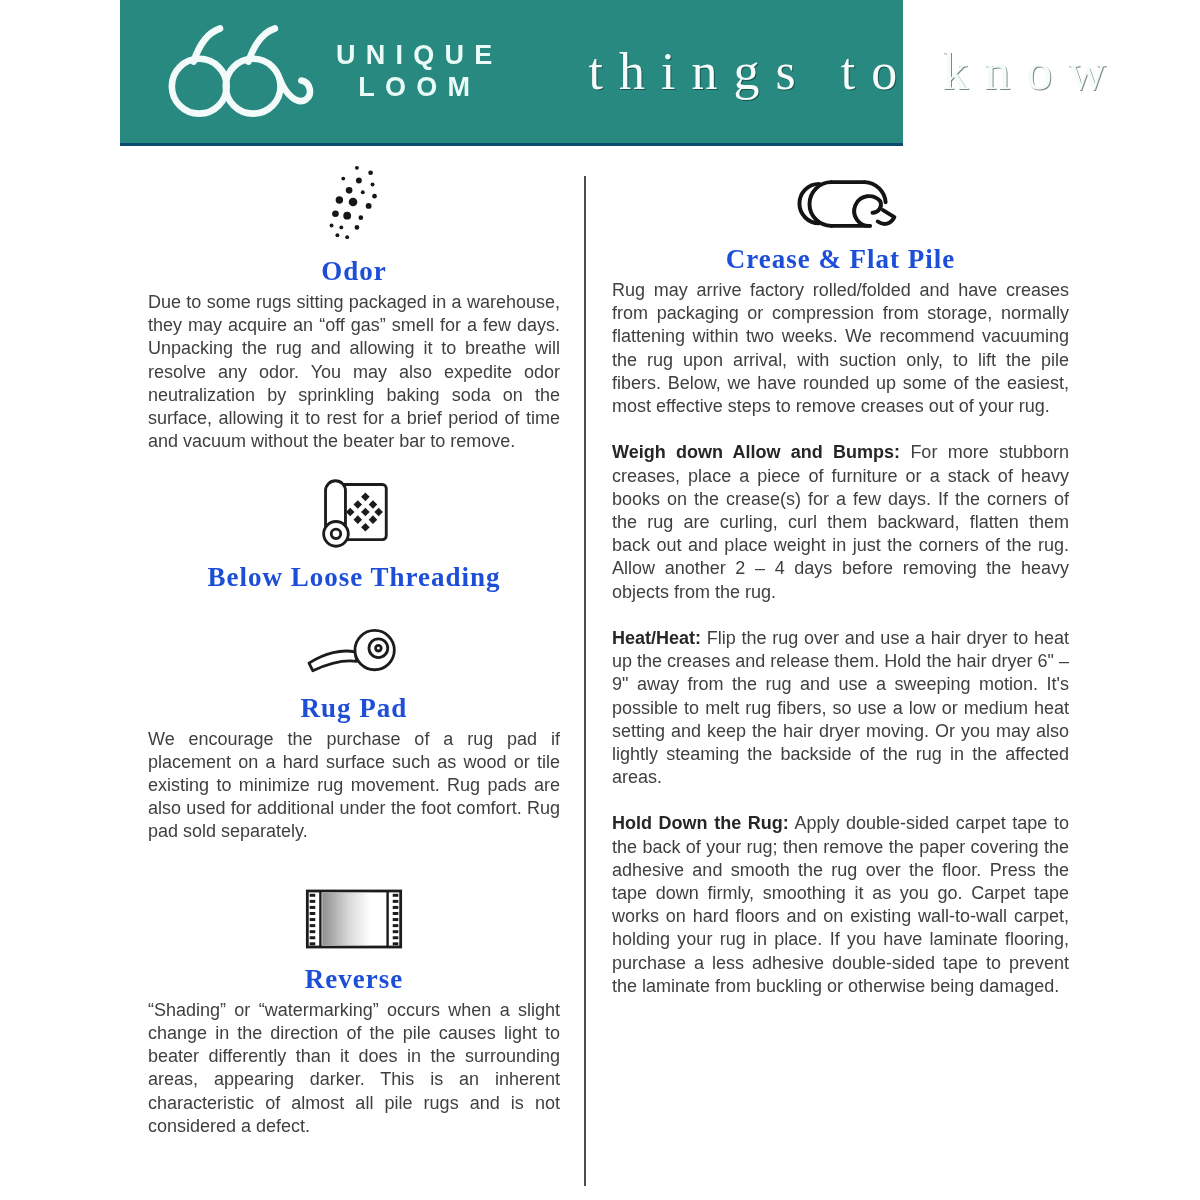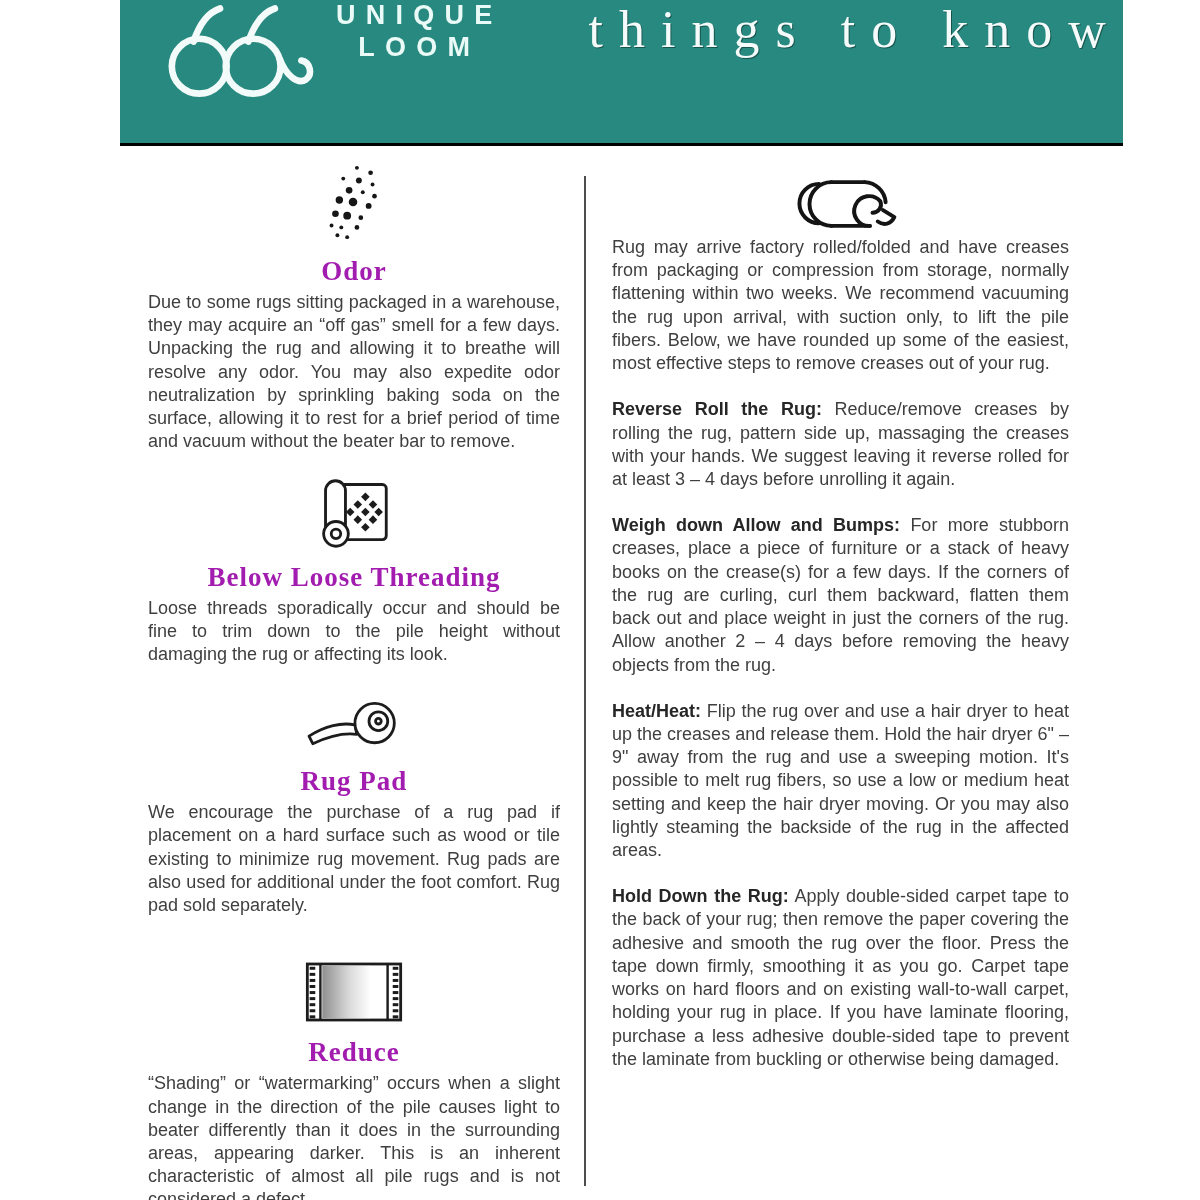--- a/index.html
+++ b/index.html
@@ -3,43 +3,43 @@
 <meta charset="utf-8">
 <style>
   * { margin:0; padding:0; box-sizing:border-box; }
   html,body { background:#ffffff; }
   .page {
     position:relative; width:1200px; height:1200px; background:#ffffff;
     font-family:"Liberation Sans", sans-serif; color:#404040; overflow:hidden;
   }
   
   .band {
-    position:absolute; left:120px; top:0; width:1003px; height:146px;
-    background:#27897f; border-bottom:3px solid #000000;
-    display:flex; align-items:flex-start;
+    position:absolute; left:120px; top:0; width:783px; height:146px;
+    background:#27897f; border-bottom:3px solid #0c4a6e;
+    display:flex; align-items:center;
   }
   .logo { margin-left:34px; flex:0 0 auto; }
   .brand {
     color:#eafaf7; font-weight:bold; letter-spacing:0.38em;
     font-size:27px; line-height:1.18; margin-left:14px; text-align:center;
   }
   .band-title {
     font-family:"Liberation Serif", serif; font-weight:normal;
     color:#f4fbfa; font-size:52px; letter-spacing:16px; margin-left:86px;
     white-space:nowrap; text-shadow:1px 1px 0 rgba(10,40,36,.55);
   }
   
   .col-left  { position:absolute; left:148px; top:162px; width:412px; }
   .col-right { position:absolute; left:612px; top:176px; width:457px; }
   .divider   { position:absolute; left:584px; top:176px; width:2px; height:1010px; background:#4d4d4d; }
 
   .icon-row { text-align:center; }
   h2.section-heading {
     font-family:"Liberation Serif", serif; font-weight:bold;
-    color:#a21caf; font-size:27px; text-align:center; margin:8px 0 4px;
+    color:#1d4ed8; font-size:27px; text-align:center; margin:8px 0 4px;
     letter-spacing:1px;
   }
   p.body {
     font-size:18px; line-height:1.29; text-align:justify; color:#3f3f3f;
   }
   .sec { margin-bottom:22px; }
   .sec-threading { margin-bottom:28px; }
   .sec-rugpad   { margin-bottom:42px; }
   .tip { font-size:18px; line-height:1.29; text-align:justify; color:#3f3f3f; margin-top:23px; }
   .tip b { color:#262626; }
@@ -111,21 +111,20 @@
             <rect x="-3.2" y="-3.2" width="6.4" height="6.4" transform="translate(50 46) rotate(45)"></rect>
             <rect x="-3.2" y="-3.2" width="6.4" height="6.4" transform="translate(66 46) rotate(45)"></rect>
             <rect x="-3.2" y="-3.2" width="6.4" height="6.4" transform="translate(58 54) rotate(45)"></rect>
           </g>
           <rect x="16" y="5" width="21" height="62" rx="10.5" fill="#ffffff"></rect>
           <circle cx="27" cy="61" r="13" fill="#ffffff"></circle>
           <circle cx="27" cy="61" r="5" fill="#ffffff"></circle>
         </svg>
       </div>
       <h2 class="section-heading">Below Loose Threading</h2>
-      <p class="body">Loose threads sporadically occur and should be fine to trim down to the pile height without damaging the rug or affecting its look.</p>
     </section>
 
     <section class="sec sec-rugpad">
       <div class="icon-row">
         <svg class="lineart" width="104" height="60" viewBox="0 0 110 64" fill="none" stroke="#1c1c1c" stroke-width="3">
           <path d="M7,45 C24,34 42,30 56,33 L58,43 C44,41 26,46 11,53 Z" fill="#ffffff" stroke-linejoin="round"></path>
           <circle cx="77" cy="31" r="21" fill="#ffffff"></circle>
           <circle cx="81" cy="29" r="10" fill="#ffffff"></circle>
           <circle cx="81" cy="29" r="3" fill="#ffffff"></circle>
         </svg>
@@ -163,47 +162,44 @@
               <rect x="101.5" y="40.5" width="6" height="3.2"></rect>
             <rect x="101.5" y="47" width="6" height="3.2"></rect>
               <rect x="101.5" y="53.5" width="6" height="3.2"></rect>
             <rect x="101.5" y="60" width="6" height="3.2"></rect>
           </g>
           <line x1="24" y1="5" x2="24" y2="65" stroke="#1c1c1c" stroke-width="2.6"></line>
           <line x1="96" y1="5" x2="96" y2="65" stroke="#1c1c1c" stroke-width="2.6"></line>
           <rect x="26" y="7" width="52" height="56" fill="url(#shadegrad)"></rect>
         </svg>
       </div>
-      <h2 class="section-heading">Reduce</h2>
+      <h2 class="section-heading">Reverse</h2>
       <p class="body">“Shading” or “watermarking” occurs when a slight change in the direction of the pile causes light to beater differently than it does in the surrounding areas, appearing darker. This is an inherent characteristic of almost all pile rugs and is not considered a defect.</p>
     </section>
 
   </div>
 
   <div class="col-right">
 
     <section>
       <div class="icon-row">
         <svg class="lineart" width="118" height="56" viewBox="0 0 130 64" fill="none" stroke="#141414" stroke-width="4.5" stroke-linecap="round">
           <path d="M40,9 a22.5,22.5 0 0 0 0,45"></path>
           <path d="M54,7 a24.5,24.5 0 0 0 0,50"></path>
           <path d="M54,7 L92,7"></path>
           <path d="M54,57 L98,57"></path>
           <path d="M92,7 a25,25 0 0 1 24,23"></path>
           <path d="M98,57 a17,17 0 1 1 12,-28 a9.5,9.5 0 0 1 -9,13"></path>
           <path d="M107,52 C114,57 122,55 126,47 L113,39" fill="#ffffff" stroke-linejoin="round"></path>
         </svg>
       </div>
+      <h2 class="section-heading">Crease &amp; Flat Pile</h2>
       <p class="body">Rug may arrive factory rolled/folded and have creases from packaging or compression from storage, normally flattening within two weeks. We recommend vacuuming the rug upon arrival, with suction only, to lift the pile fibers. Below, we have rounded up some of the easiest, most effective steps to remove creases out of your rug.</p>
     </section>
 
-    <p class="tip">
-      <b>Reverse Roll the Rug:</b>
-      <span>Reduce/remove creases by rolling the rug, pattern side up, massaging the creases with your hands. We suggest leaving it reverse rolled for at least 3 – 4 days before unrolling it again.</span>
-    </p>
 
     <p class="tip">
       <b>Weigh down Allow and Bumps:</b>
       <span>For more stubborn creases, place a piece of furniture or a stack of heavy books on the crease(s) for a few days. If the corners of the rug are curling, curl them backward, flatten them back out and place weight in just the corners of the rug. Allow another 2 – 4 days before removing the heavy objects from the rug.</span>
     </p>
 
     <p class="tip">
       <b>Heat/Heat:</b>
       <span>Flip the rug over and use a hair dryer to heat up the creases and release them. Hold the hair dryer 6" – 9" away from the rug and use a sweeping motion. It's possible to melt rug fibers, so use a low or medium heat setting and keep the hair dryer moving. Or you may also lightly steaming the backside of the rug in the affected areas.</span>
     </p>

